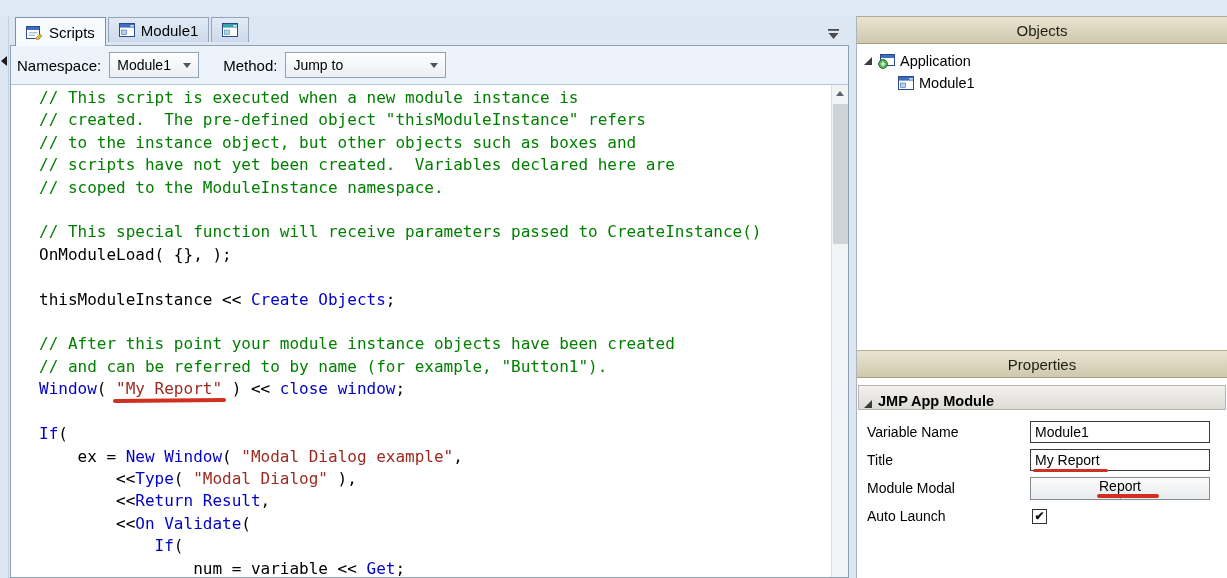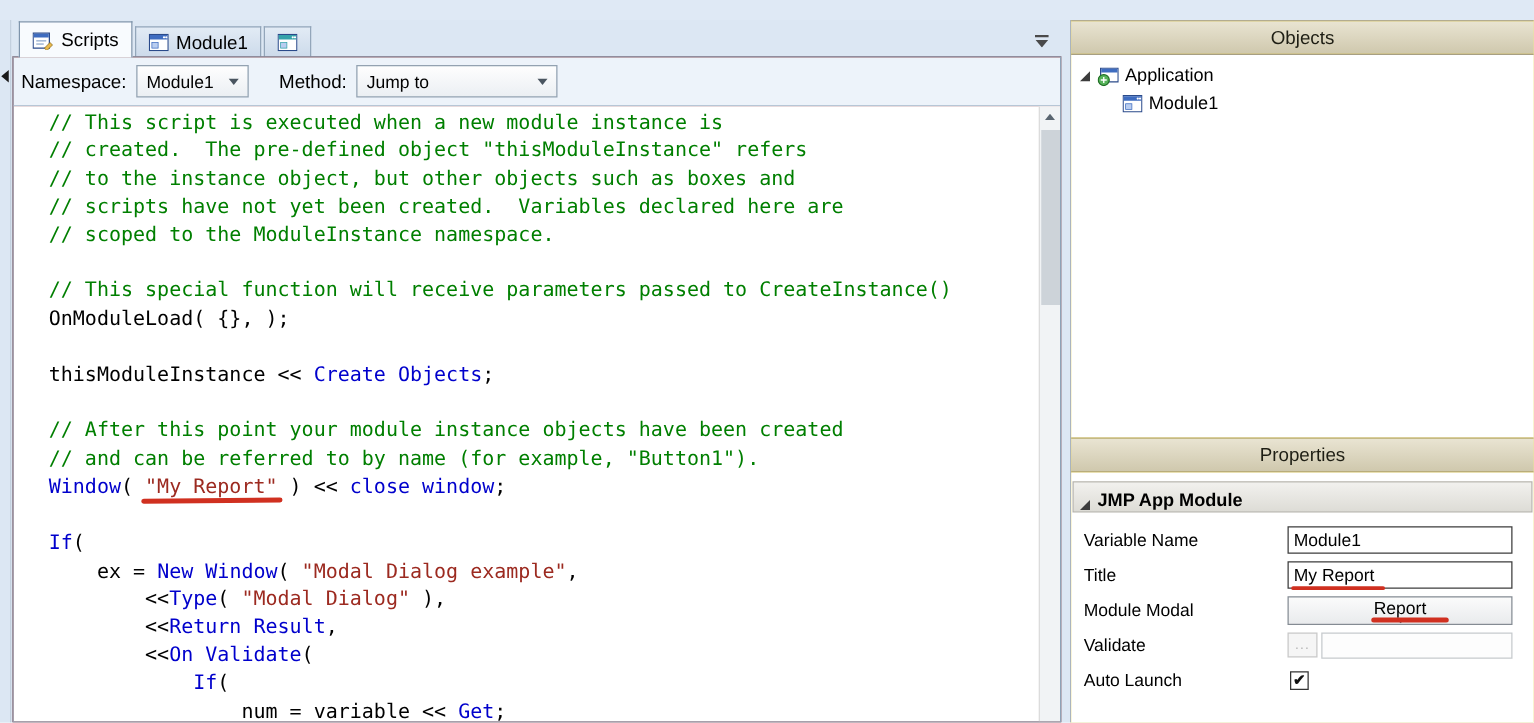--- a/index.html
+++ b/index.html
@@ -13,21 +13,21 @@
     border-top:5px solid transparent; border-bottom:5px solid transparent; border-right:6px solid #1a1a1a; }
 
   .main-col { position:absolute; left:10px; top:16px; width:839px; height:562px; display:flex; flex-direction:column; }
   .tab-bar { height:30px; position:relative; display:flex; align-items:flex-end; padding-left:5px; }
   .tab { display:flex; align-items:center; gap:6px; padding:0 10px; height:25px;
     background:linear-gradient(#e2ebf5,#ccdaea); border:1px solid #93a6ba; border-bottom:none;
     margin-right:2px; font-size:15px; cursor:default; position:relative; }
   .tab.active { background:#f8fbfe; height:29px; z-index:3; border-color:#7e94ab; }
   .tab-menu { position:absolute; right:10px; top:9px; cursor:pointer; }
 
-  .frame { flex:1; border:1px solid #8ea2b6; display:flex; flex-direction:column; background:#7f1d1d; margin-top:-1px; z-index:1;justify-content:center; }
+  .frame { flex:1; border:1px solid #8ea2b6; display:flex; flex-direction:column; background:#4d7c0f; margin-top:-1px; z-index:1;justify-content:center; }
   .toolbar { height:39px; background:#edf3fa; border-bottom:1px solid #b7c6d6; display:flex; align-items:center; gap:8px; padding:0 6px; }
   .toolbar .tlabel { font-size:15px; }
   .combo { height:26px; background:linear-gradient(#fefefe,#ebeff3); border:1px solid #93a2b1;
     display:flex; align-items:center; justify-content:space-between; padding:0 7px; font-size:14px; cursor:default; }
   .combo.ns { width:90px; margin-right:16px; }
   .combo.method { width:161px; }
   .chev { width:0; height:0; border-left:4px solid transparent; border-right:4px solid transparent; border-top:5px solid #4a5560; }
 
   .editor { flex:1; position:relative; background:#fff; overflow:hidden; }
   .code { position:absolute; left:0; top:2px; right:17px; bottom:0; padding-left:28px;
@@ -82,21 +82,21 @@
 
 <div class="app">
   <div class="top-strip"></div>
 
   <div class="left-strip">
     <div class="collapse-arrow"></div>
   </div>
 
   <div class="main-col">
     <div class="tab-bar">
-      <div id="tabs" style="display:flex;align-items:flex-end;">
+      <div id="tabs" style="display:flex;">
           <div class="tab active">
             <svg width="17" height="15" viewBox="0 0 17 15">
               <rect x="0.5" y="1.5" width="13" height="12" fill="#fff" stroke="#2a4a8a"></rect>
               <rect x="1" y="2" width="12" height="3" fill="#3e6cc0"></rect>
               <rect x="3" y="7" width="8" height="1.3" fill="#a8bcd8"></rect>
               <rect x="3" y="9.6" width="6" height="1.3" fill="#a8bcd8"></rect>
               <path d="M9.5 13.5 L14 9 L16 11 L11.5 15.5 Z" fill="#e8b84b" stroke="#8a6a1a" stroke-width="0.6"></path>
             </svg>
             <span>Scripts</span>
           </div>
@@ -217,29 +217,20 @@
             <div class="prop-value">
               <div class="prop-dropdown">
                 <span class="field-annot">Report</span>
                 <svg width="9" height="6" viewBox="0 0 9 6">
                   <polyline points="1,1 4.5,4.6 8,1" fill="none" stroke="#4a5560" stroke-width="1.4"></polyline>
                 </svg>
               </div>
             </div>
           </div>
           <div class="prop-row">
-            <span class="prop-label">Validate</span>
-            <div class="prop-value">
-              <div class="validate-wrap">
-                <div class="validate-btn">...</div>
-                <div class="validate-box"></div>
-              </div>
-            </div>
-          </div>
-          <div class="prop-row">
             <span class="prop-label">Auto Launch</span>
             <div class="prop-value">
               <div class="checkbox">
                 <span>✔</span>
               </div>
             </div>
           </div>
         </div>
     </div>
   </div>

